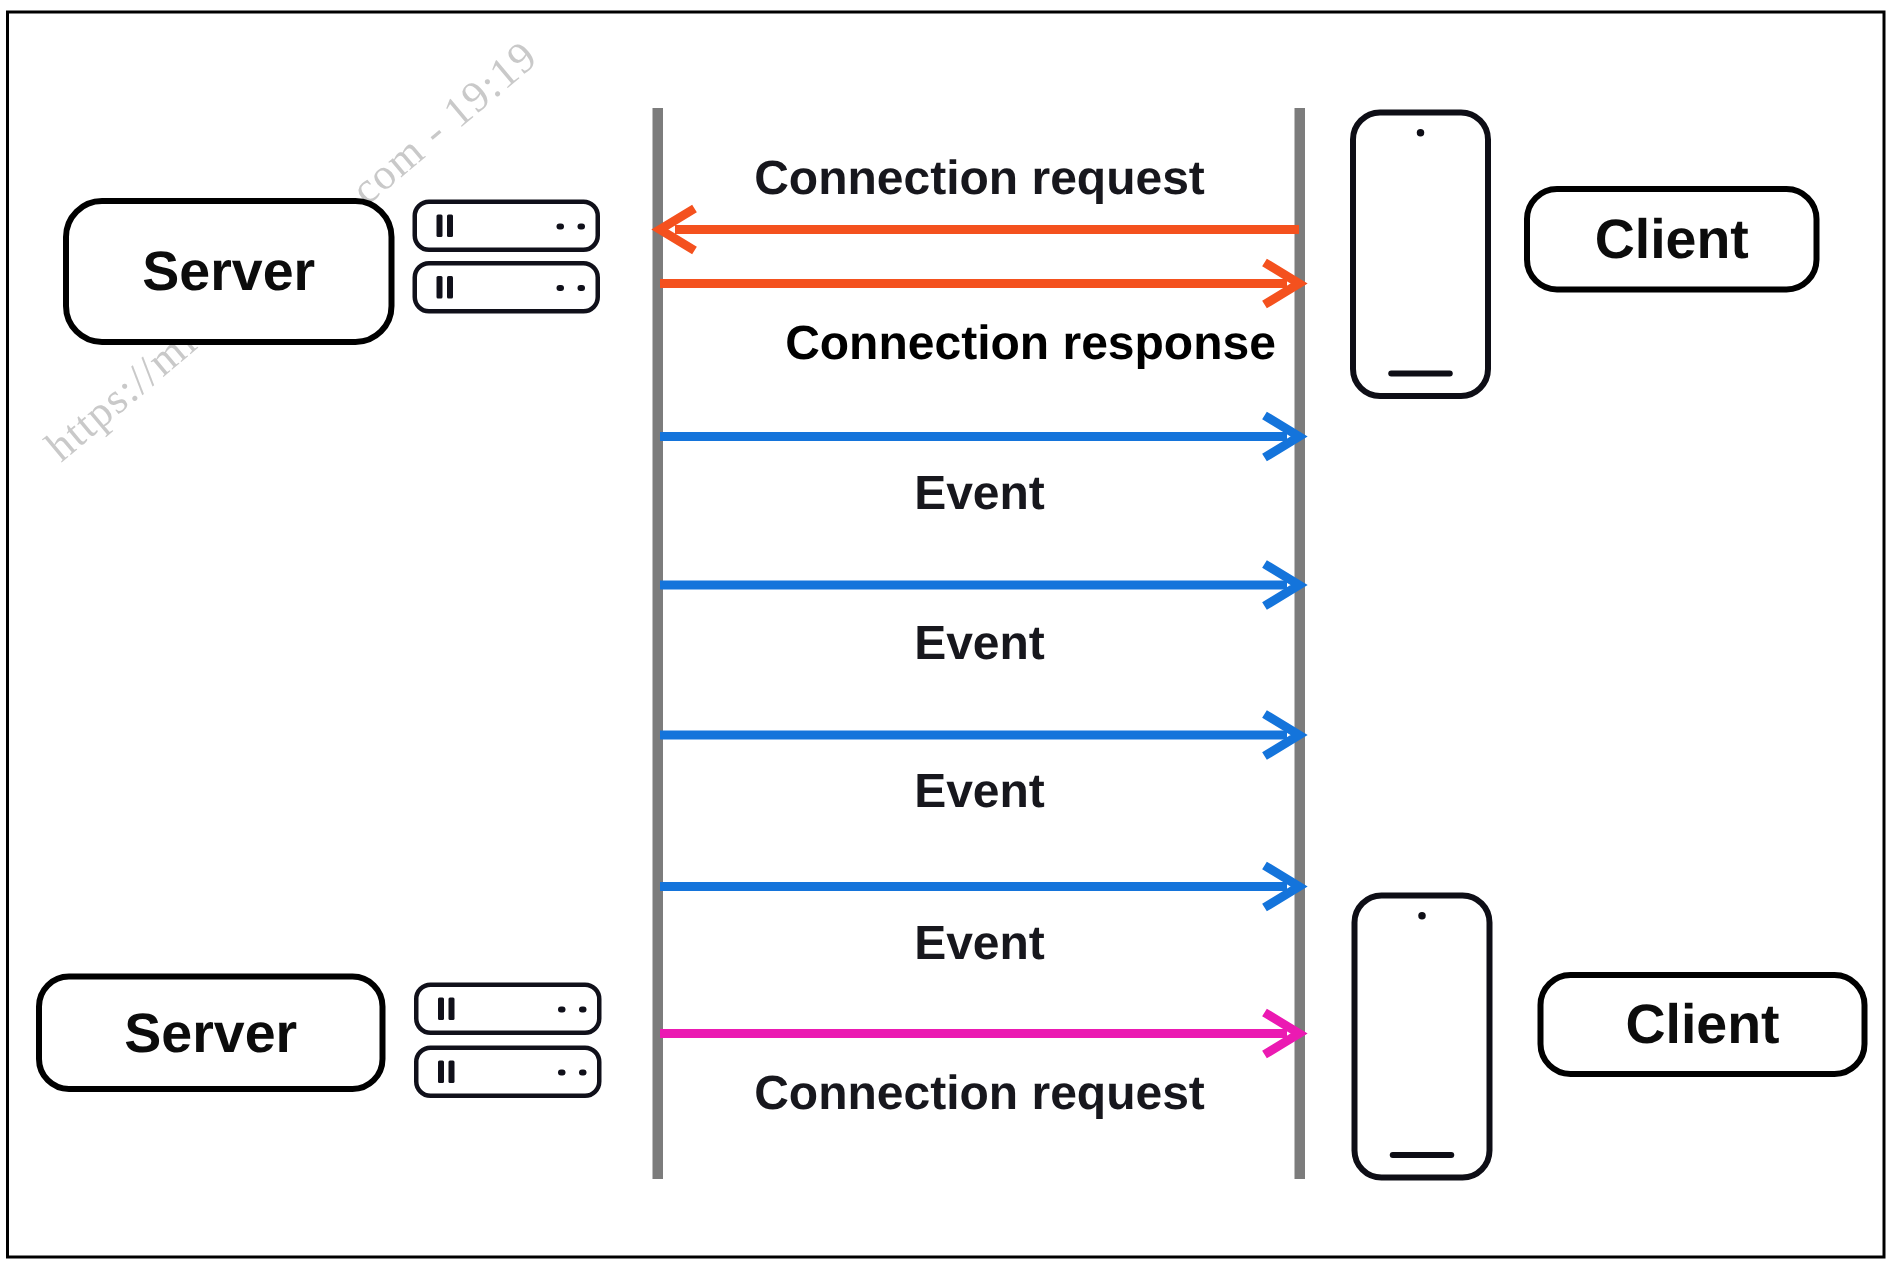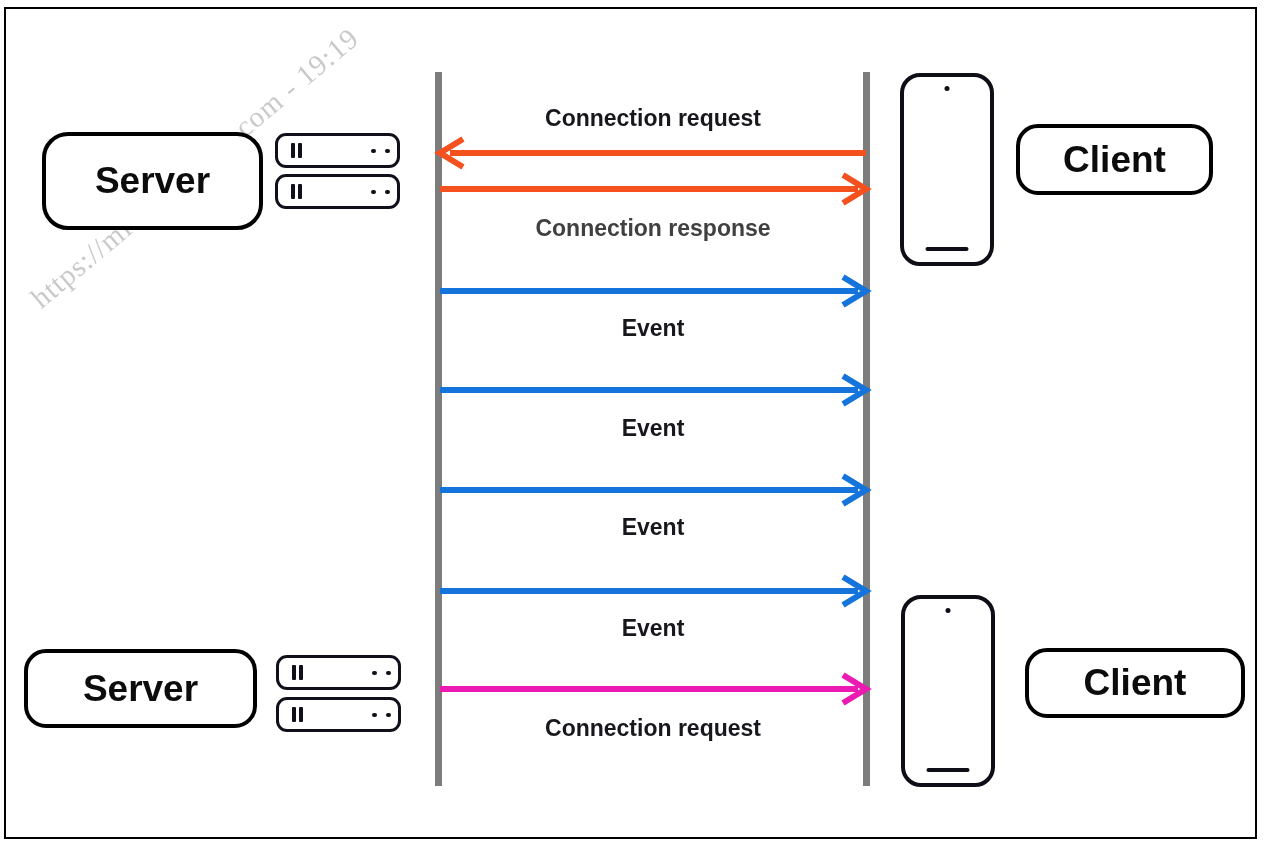--- a/index.html
+++ b/index.html
@@ -46,21 +46,21 @@
     position: absolute;
     width: 7px;
     background: #7c7c7c;
   }
   .msg-label {
     position: absolute;
     left: 443px;
     width: 420px;
     text-align: center;
     font-weight: bold;
-    font-size: 23px;
+    font-size: 32px;
     color: #17171d;
     line-height: 36px;
     height: 36px;
   }
   
   .rack {
     position: absolute;
     width: 125px; height: 35px;
     border: 3.5px solid #10101a;
     border-radius: 11px;
@@ -204,20 +204,20 @@
       <line x1="440" y1="591" x2="858" y2="591" stroke="#1474DB"></line>
       <polyline points="843,577 866,591 843,605" stroke="#1474DB"></polyline>
     </g>
     <g>
       <line x1="440" y1="689" x2="858" y2="689" stroke="#EB1AB2"></line>
       <polyline points="843,675 866,689 843,703" stroke="#EB1AB2"></polyline>
     </g>
   </svg>
 
   <div class="msg-label" style="top: 100px; color: rgb(23, 23, 29);">Connection request</div>
-  <div class="msg-label" style="top: 210px; color: #404040;">Connection response</div>
+  <div class="msg-label" style="top: 210px; color: #000000; margin-left: 34px;">Connection response</div>
   <div class="msg-label" style="top: 310px; color: rgb(23, 23, 29);">Event</div>
   <div class="msg-label" style="top: 410px; color: rgb(23, 23, 29);">Event</div>
   <div class="msg-label" style="top: 509px; color: rgb(23, 23, 29);">Event</div>
   <div class="msg-label" style="top: 610px; color: rgb(23, 23, 29);">Event</div>
   <div class="msg-label" style="top: 710px; color: rgb(23, 23, 29);">Connection request</div>
 
 </div>
 
 </body></html>

